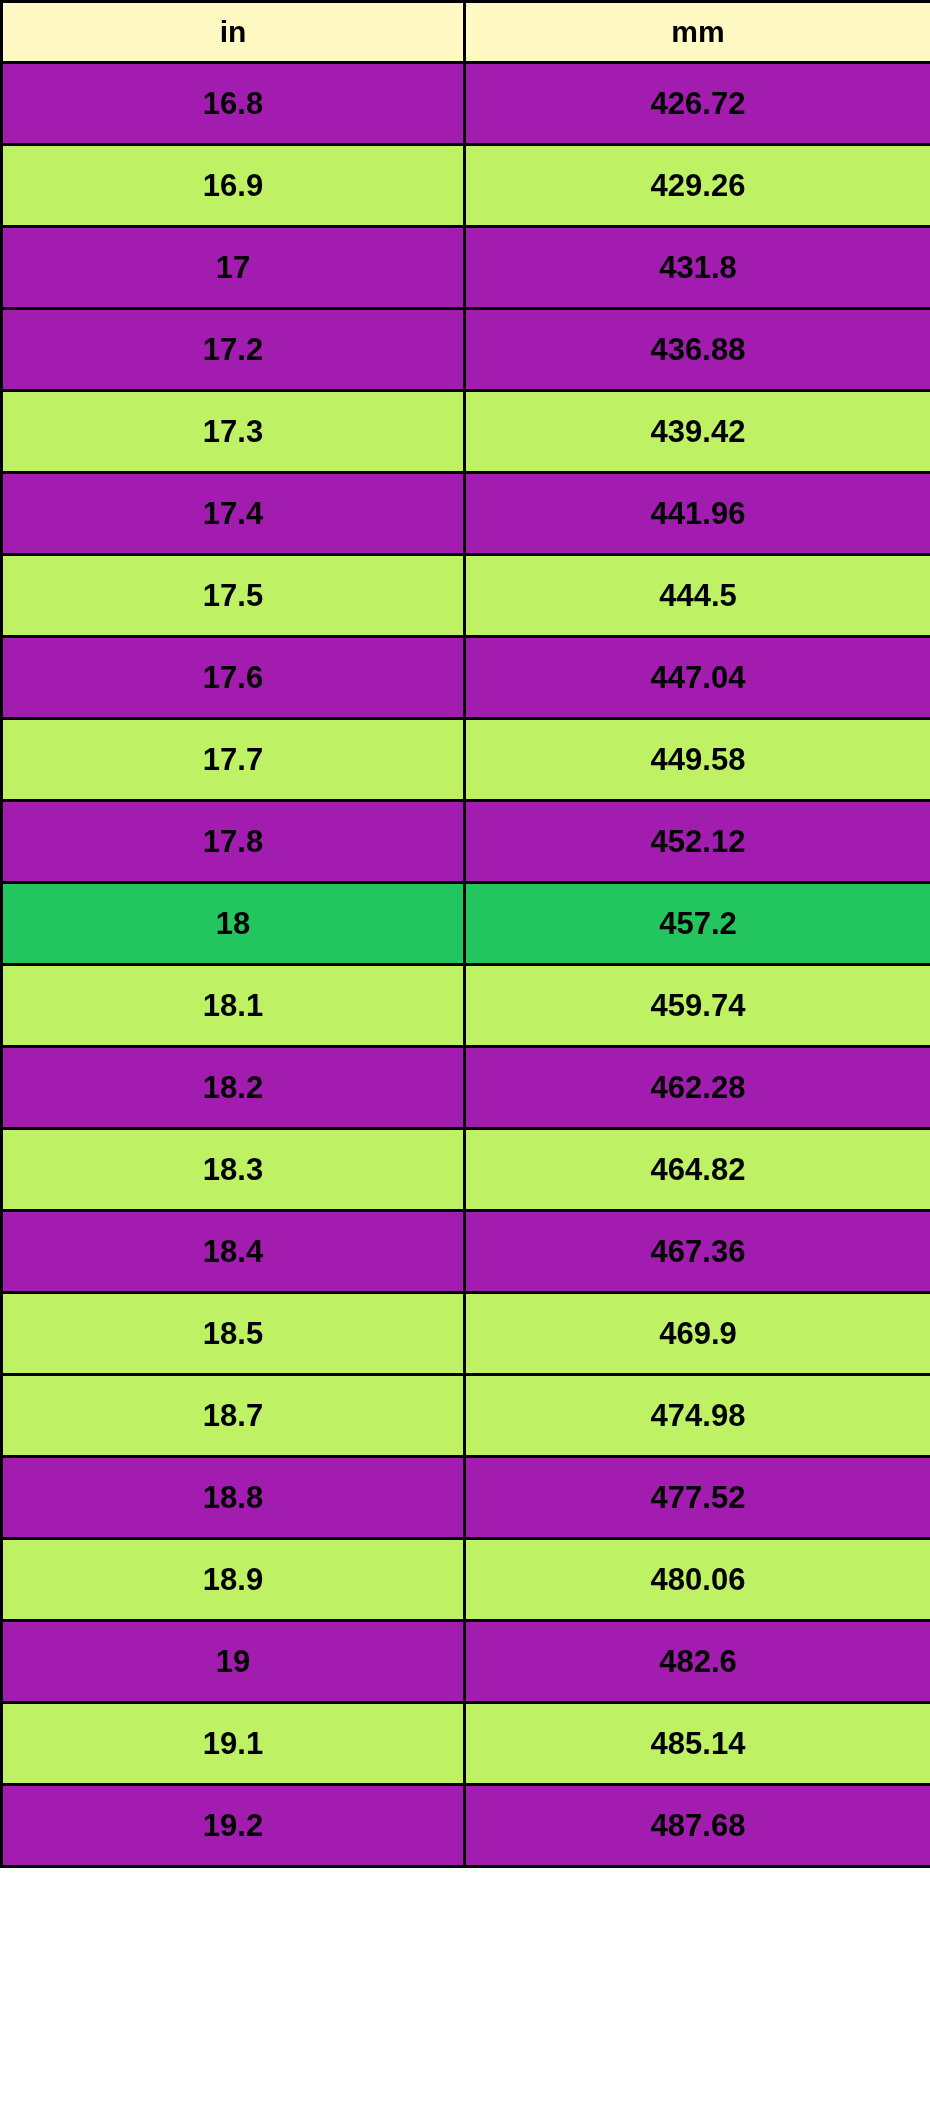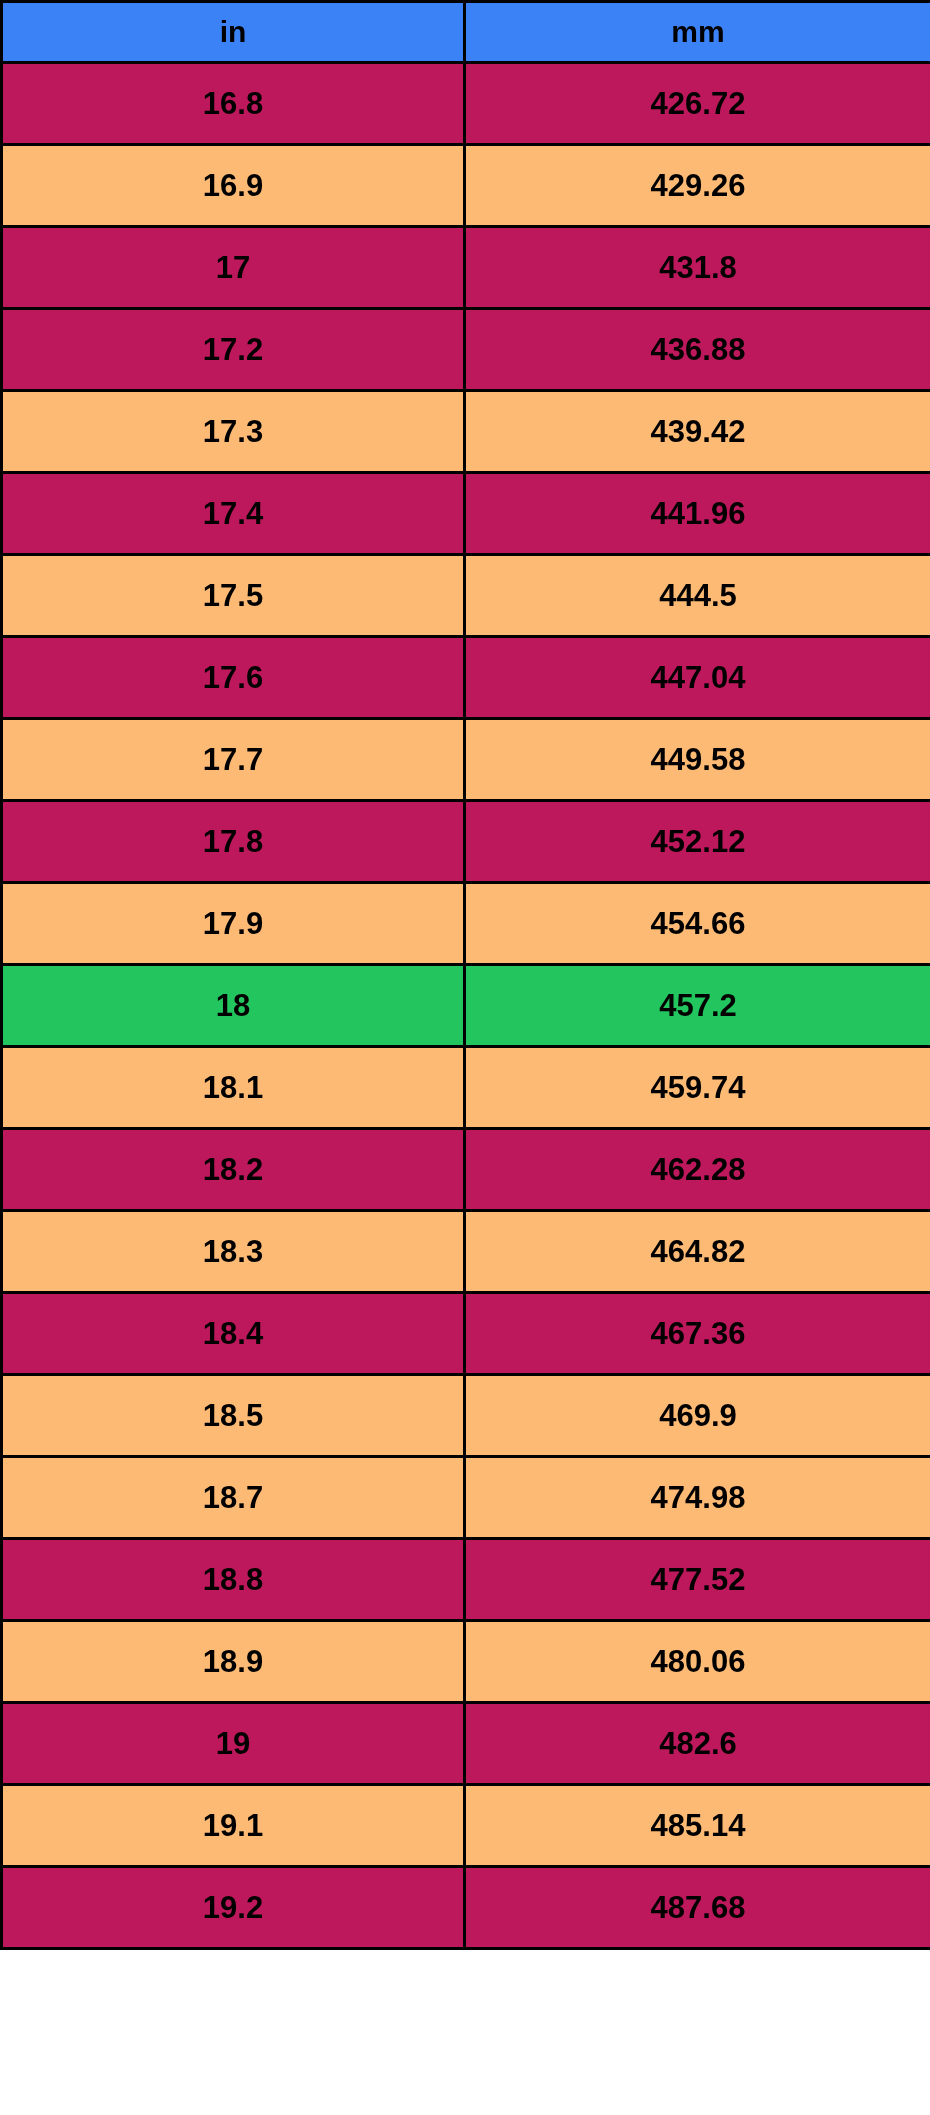--- a/index.html
+++ b/index.html
@@ -31,34 +31,34 @@
     text-align: center;
     vertical-align: middle;
     padding: 0;
     font-size: 30px;
     color: #000000;
     line-height: 1;
     letter-spacing: 0px;
   }
 
   .conversion-table thead th {
-    background: #3b82f6;
+    background: #fef9c3;
     font-weight: bold;
     height: 58px;
     font-size: 30px;
   }
 
   .conversion-table tbody td {
     height: 79px;
     font-weight: bold;
     font-size: 31px;
   }
 
-  .conversion-table tbody tr.row-even td { background: #be185d; }
-  .conversion-table tbody tr.row-odd  td { background: #fdba74; }
+  .conversion-table tbody tr.row-even td { background: #a21caf; }
+  .conversion-table tbody tr.row-odd  td { background: #bef264; }
 
   
   .conversion-table tbody tr.row-highlight td {
     background: #22c55e;
   }
 </style>
 </head>
 <body>
 
 <table class="conversion-table">
@@ -106,24 +106,20 @@
         <td>447.04</td>
       </tr>
       <tr class="row-odd">
         <td>17.7</td>
         <td>449.58</td>
       </tr>
       <tr class="row-even">
         <td>17.8</td>
         <td>452.12</td>
       </tr>
-      <tr class="row-odd">
-        <td>17.9</td>
-        <td>454.66</td>
-      </tr>
       <tr class="row-highlight">
         <td>18</td>
         <td>457.2</td>
       </tr>
       <tr class="row-odd">
         <td>18.1</td>
         <td>459.74</td>
       </tr>
       <tr class="row-even">
         <td>18.2</td>

